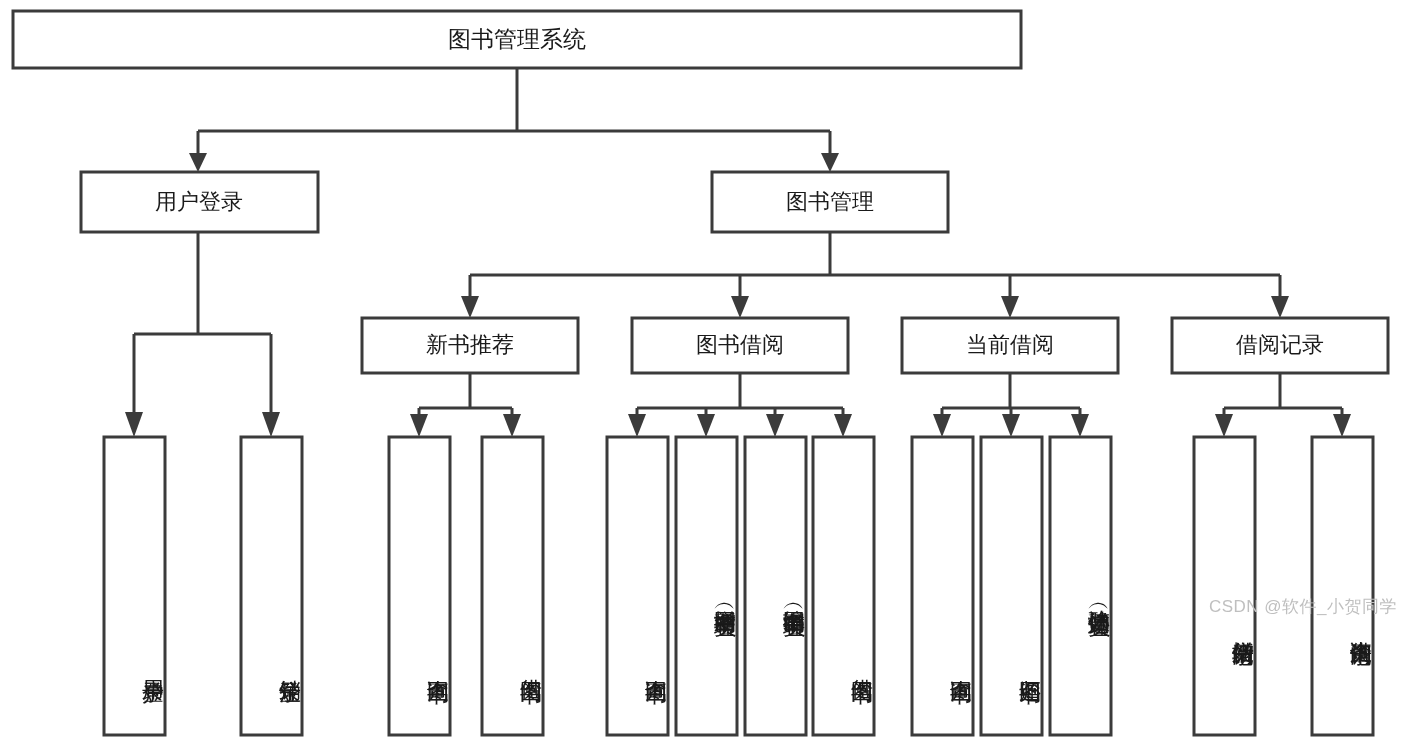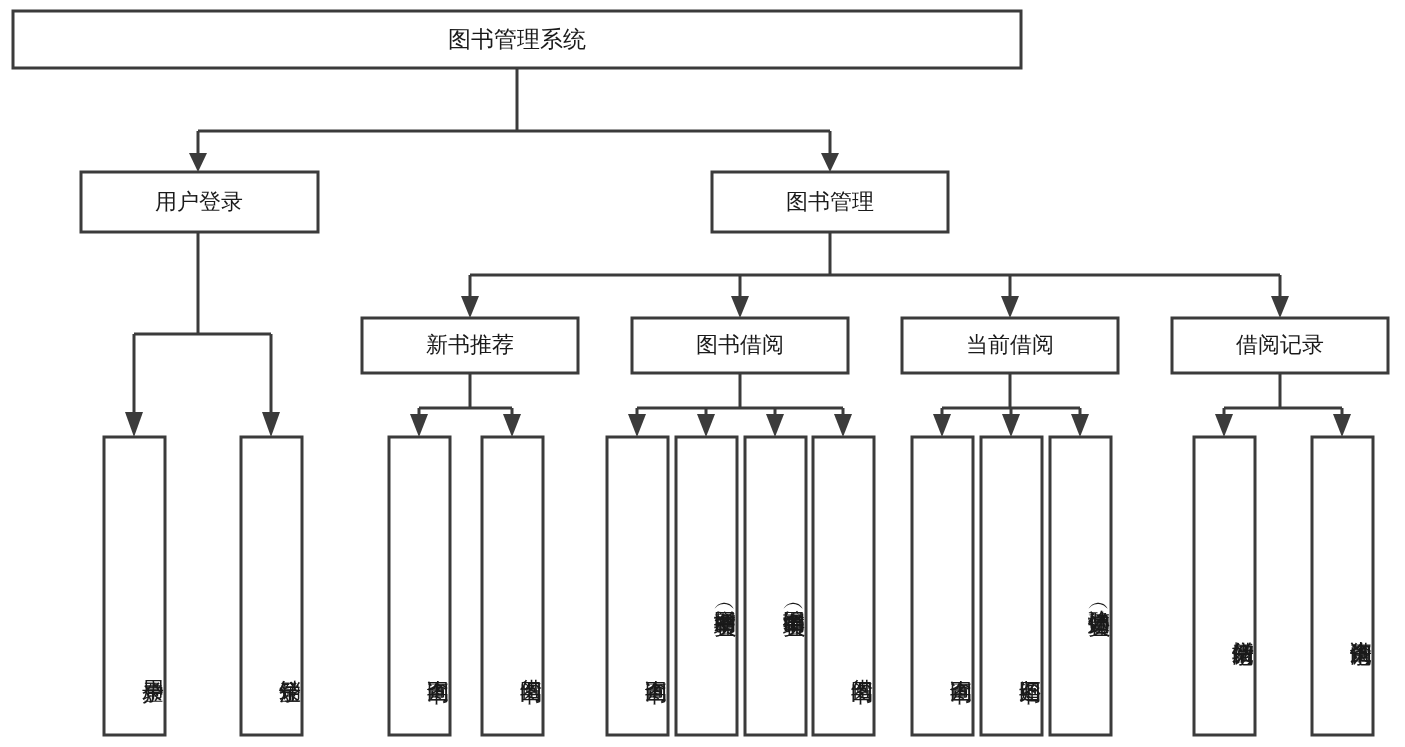--- a/index.html
+++ b/index.html
@@ -216,13 +216,14 @@
   <div class="leaf-label" style="left:745px; top:437px; width:61px; height:298px; padding-top:10px;">编辑图书（管理员）</div>
   <div class="leaf-label" style="left:813px; top:437px; width:61px; height:298px; padding-top:78px;">借阅图书</div>
 
   <div class="leaf-label" style="left:912px; top:437px; width:61px; height:298px; padding-top:78px;">查询图书</div>
   <div class="leaf-label" style="left:981px; top:437px; width:61px; height:298px; padding-top:78px;">归还图书</div>
   <div class="leaf-label" style="left:1050px; top:437px; width:61px; height:298px; padding-top:10px;">确认归还（管理员）</div>
 
   <div class="leaf-label" style="left:1194px; top:437px; width:61px; height:298px; padding-top:40px;">新增借阅记录</div>
   <div class="leaf-label" style="left:1312px; top:437px; width:61px; height:298px; padding-top:40px;">查询借阅记录</div>
 
+  <div class="watermark">CSDN @软件_小贺同学</div>
 </div>
 
 </body></html>

